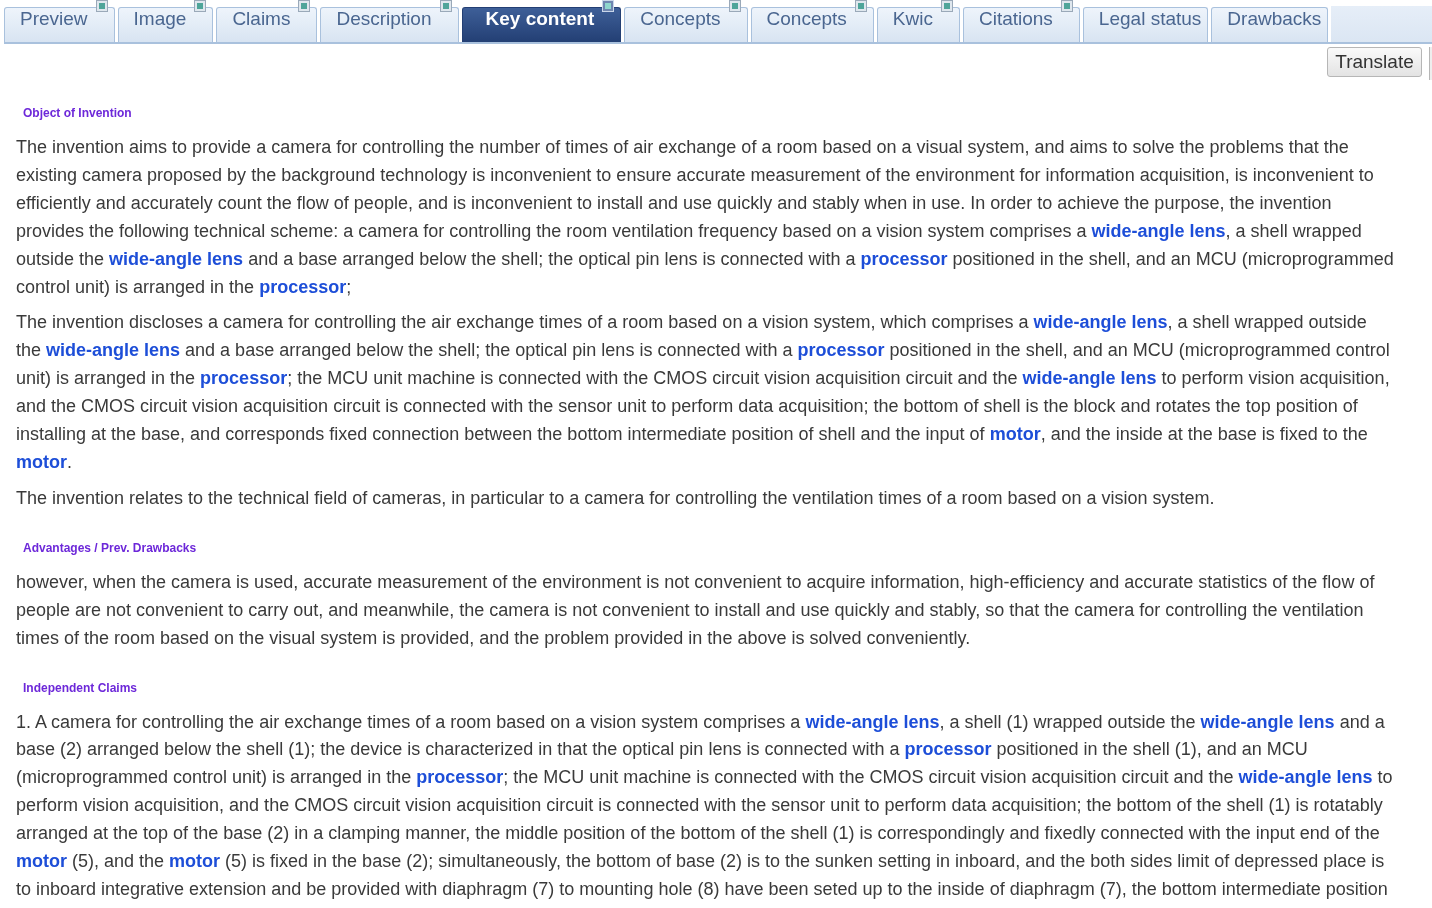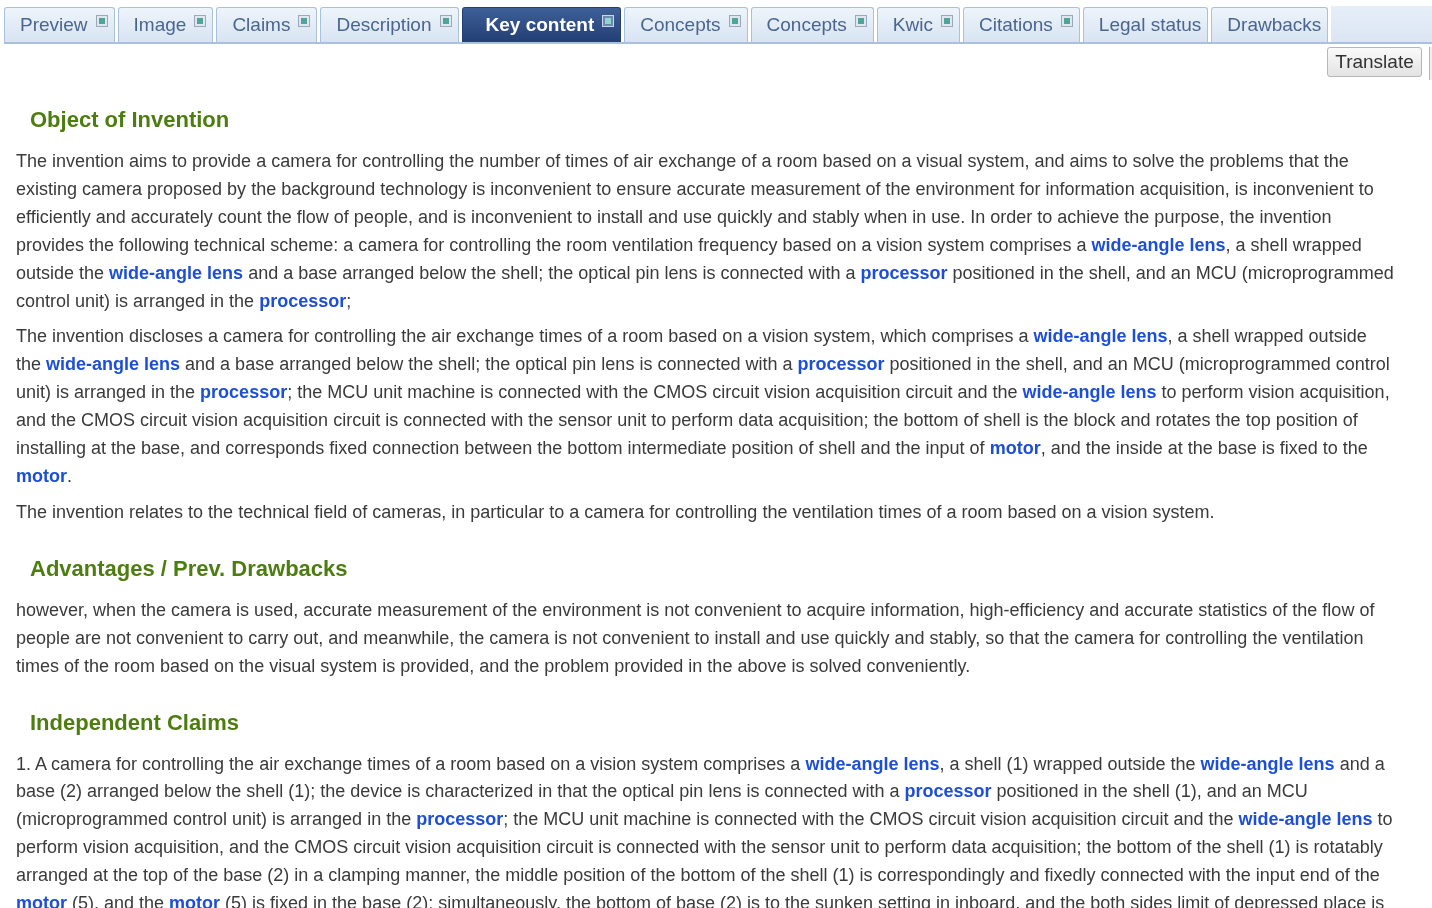--- a/index.html
+++ b/index.html
@@ -3,42 +3,42 @@
 <meta charset="utf-8">
 <style>
   html, body { margin: 0; padding: 0; background: #ffffff; }
   body { width: 1432px; height: 908px; overflow: hidden; position: relative;
          font-family: "Liberation Sans", sans-serif; color: #333333; }
 
   .tabbar { position: absolute; left: 4px; top: 4px; right: 0; height: 38px;
             border-bottom: 2px solid #a9c1dd; display: flex; align-items: flex-end; }
   .tabbar-fill { flex: 1; height: 36px; background: linear-gradient(#e6eef8, #dbe6f3); }
   .tab { height: 35px; box-sizing: border-box; margin-right: 3px; padding: 0 6px 0 15px;
-         display: flex; align-items: center; border: 1px solid #a9c1dd; border-bottom: none;
+         display: flex; border: 1px solid #a9c1dd; border-bottom: none;
          border-radius: 3px 3px 0 0; background: linear-gradient(#eef4fb, #d8e4f2);
          color: #4a6690; font-size: 19px; cursor: pointer; white-space: nowrap; }
   .tab.no-icon { }
   .tab.active { background: linear-gradient(#3e5f98, #233f74); color: #ffffff; font-weight: bold;
                 border-color: #233f74; padding-left: 23px; }
   .ext-icon { display: inline-block; width: 12px; height: 12px; margin-left: 8px; margin-top: -8px;
               border: 1px solid #9aa9b9; background: #dfe7ee; position: relative; box-sizing: border-box; }
   .ext-icon::after { content: ""; position: absolute; left: 2px; top: 2px; width: 6px; height: 6px;
                      background: #4fa59a; }
   .tab.active .ext-icon { border-color: #c9d6ea; background: #6f86b0; }
   .tab.active .ext-icon::after { background: #8fd6cd; }
 
   .translate-btn { position: absolute; left: 1327px; top: 47px; width: 95px; height: 30px;
                    box-sizing: border-box; border: 1px solid #b6b6b6; border-radius: 3px;
                    background: linear-gradient(#fafafa, #e3e3e3); font-size: 19px; color: #333;
                    display: flex; align-items: center; justify-content: center; cursor: pointer; }
   .right-edge { position: absolute; left: 1429px; top: 47px; width: 3px; height: 33px;
                 border-left: 1px solid #b6b6b6; background: #eeeeee; }
 
   .content { position: absolute; left: 16px; top: 92px; width: 1380px; }
-  .section-title { font-weight: bold; font-size: 22px; color: #4d7c0f; margin: 14px; height: 28px; line-height: 28px; }
+  .section-title { font-weight: bold; font-size: 12px; color: #6d28d9; margin: 7px; height: 28px; line-height: 28px; }
   p { margin: 0 0 8px 0; font-size: 18px; line-height: 27.9px; color: #3a3a3a; }
   p b { color: #1d4ed8; }
   .gap { height: 6px; }
 </style>
 </head>
 <body>
 
 <div class="tabbar" id="tabbar">
   <div class="tab">
       <span>Preview</span>

